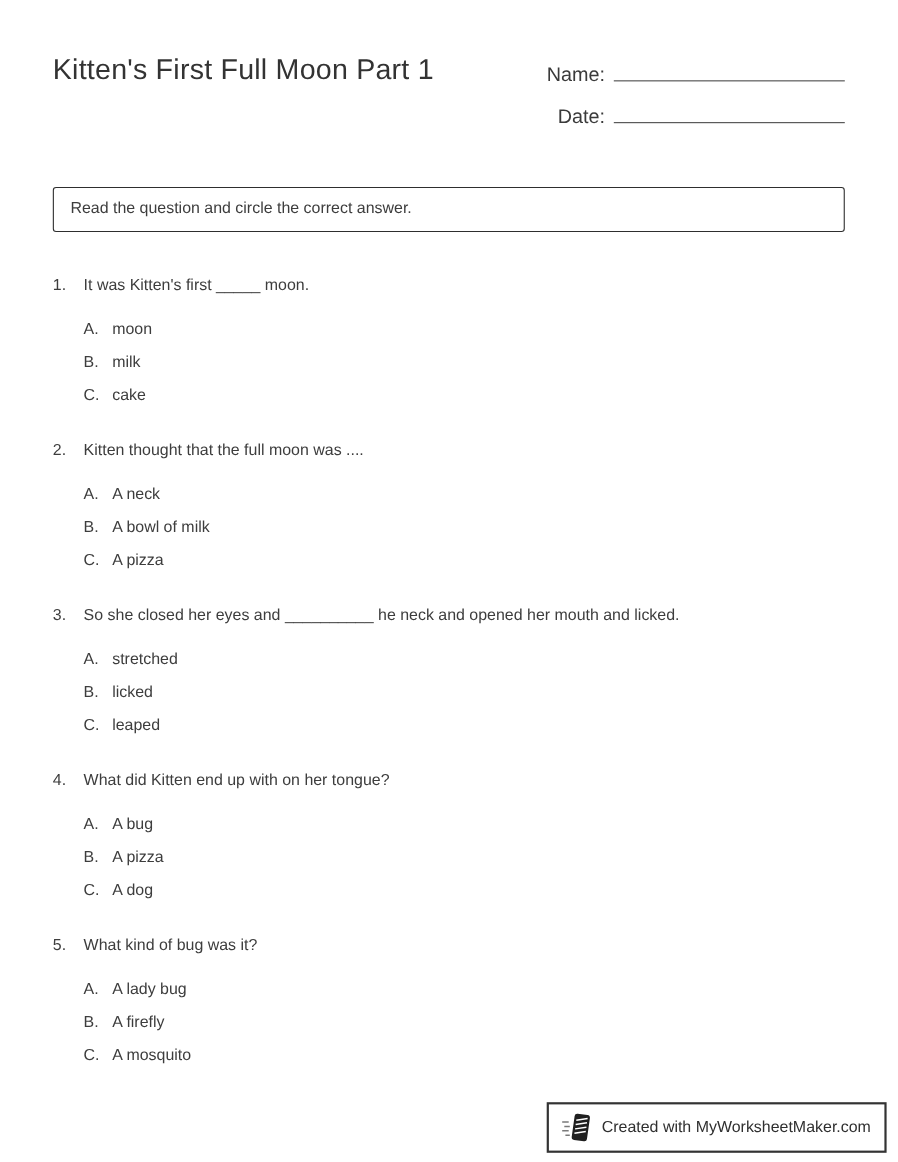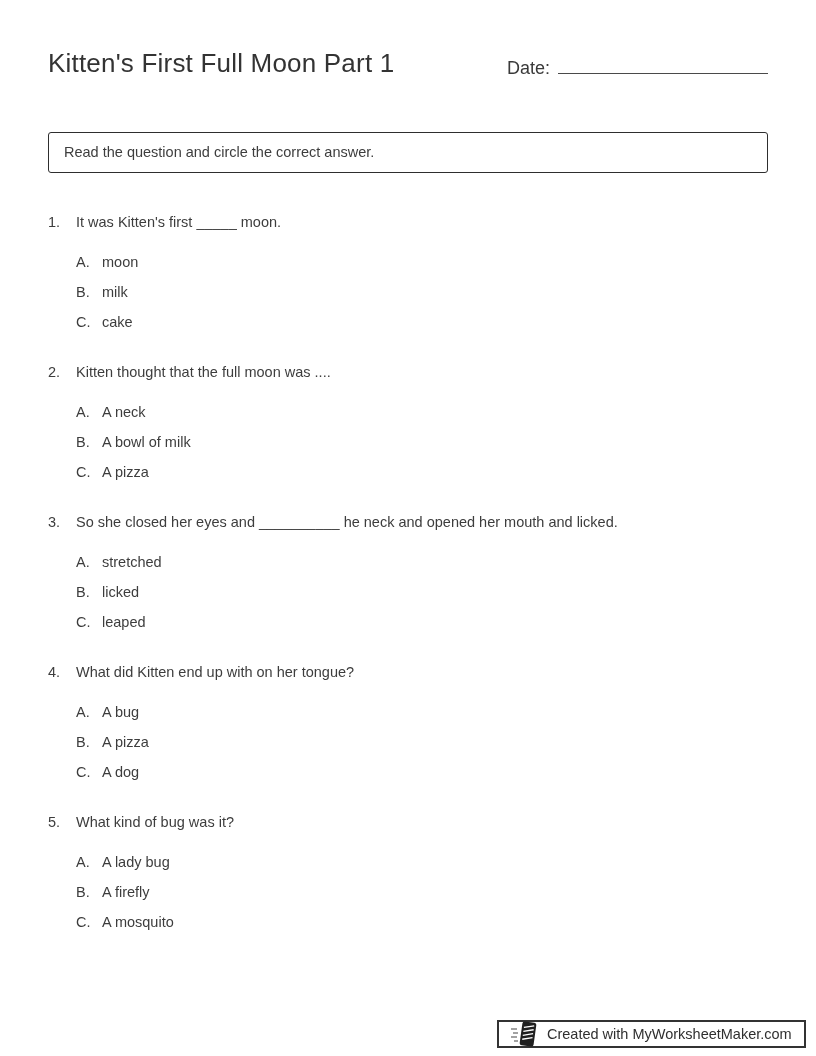--- a/index.html
+++ b/index.html
@@ -83,21 +83,21 @@
   }
   .option-row + .option-row { margin-top: 11px; }
   .opt-letter { width: 26px; flex: 0 0 26px; }
   .opt-text { flex: 1; }
   
   .footer-credit {
     position: absolute;
     right: 10px;
     bottom: 8px;
     width: 309px;
-    height: 28px;
+    height: 46px;
     border: 2px solid #333333;
     background: #ffffff;
     display: flex;
     align-items: center;
     padding: 0 12px;
   }
   .footer-logo {
     width: 28px;
     height: 30px;
     flex: 0 0 28px;
@@ -114,20 +114,24 @@
 </style>
 </head>
 <body>
 
 <div class="page">
 
   <div class="header">
     <h1 class="page-title">Kitten's First Full Moon Part 1</h1>
 
     <div class="fields">
+      <div class="field-row">
+        <span class="field-label">Name:</span>
+        <span class="field-line"></span>
+      </div>
       <div class="field-row">
         <span class="field-label">Date:</span>
         <span class="field-line"></span>
       </div>
     </div>
   </div>
 
   <div class="instruction-box">Read the question and circle the correct answer.</div>
 
   <div class="questions">

